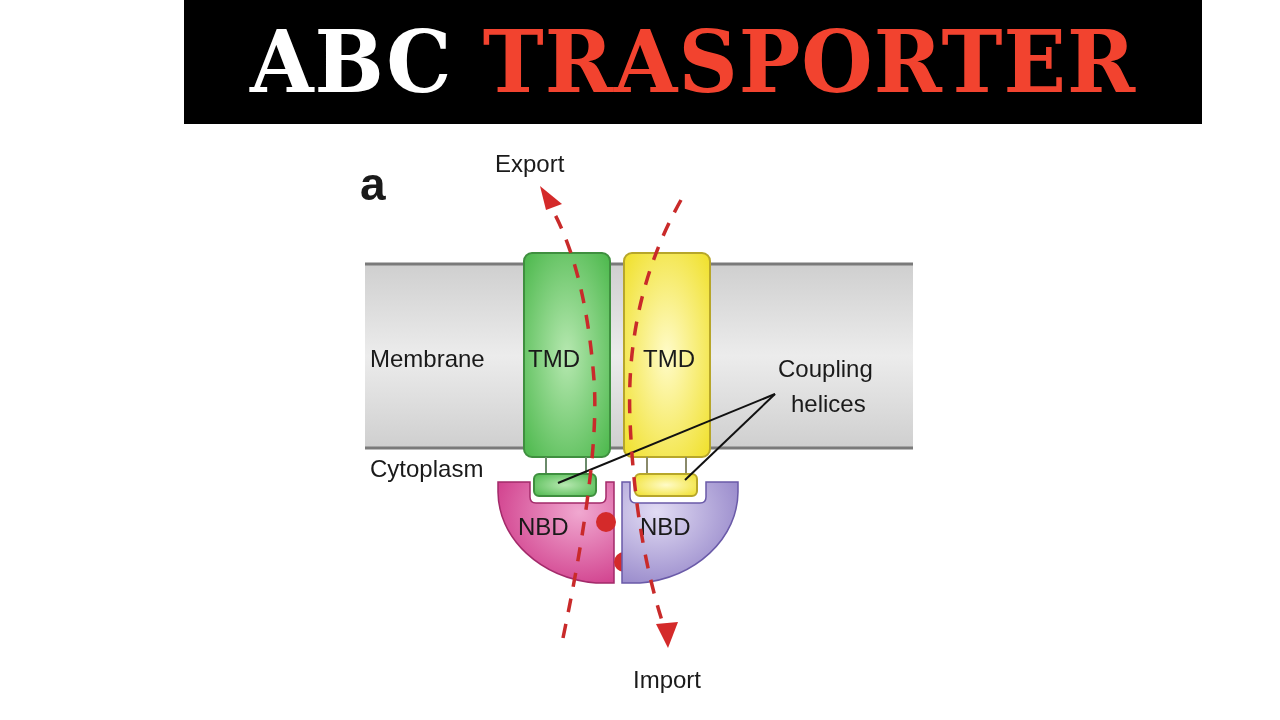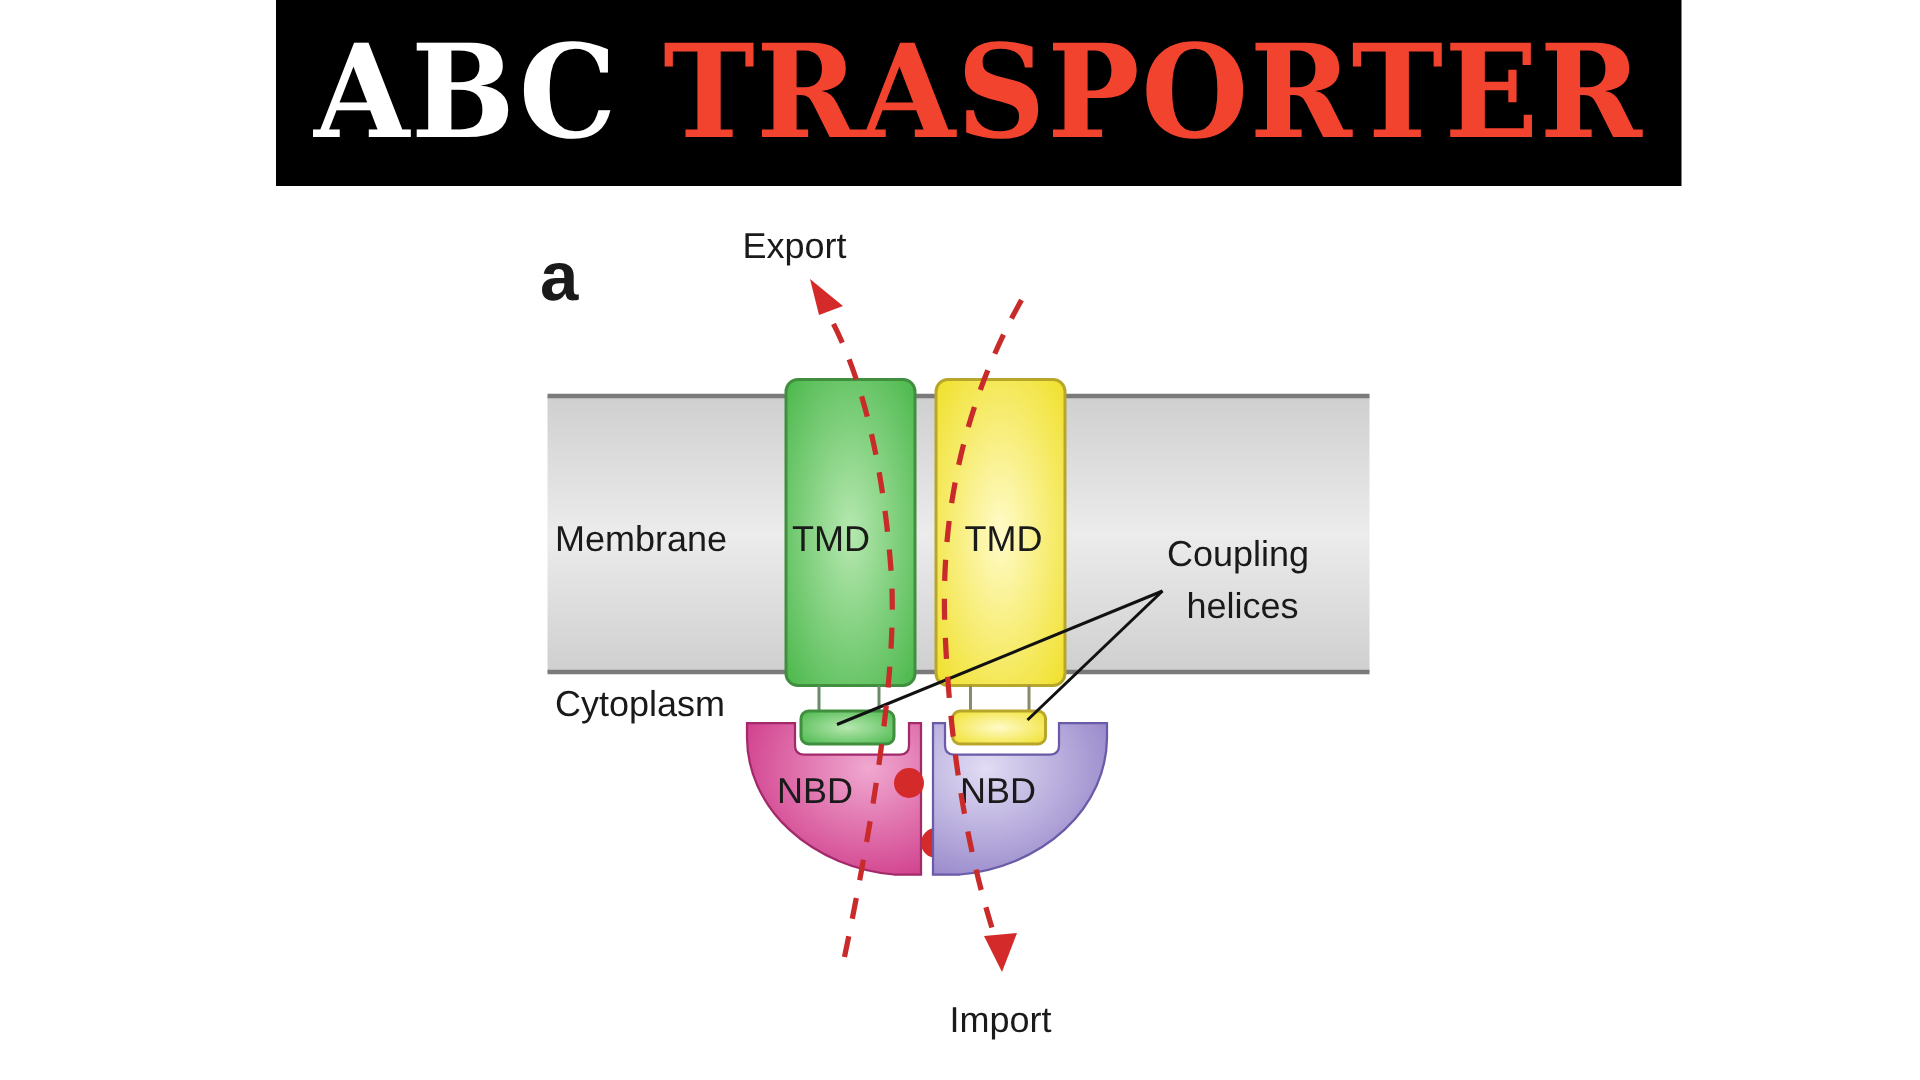--- a/index.html
+++ b/index.html
@@ -1,17 +1,17 @@
 <!DOCTYPE html>
 <html><head>
 <meta charset="utf-8">
 <style>
   html, body { margin:0; padding:0; }
   body { width:1280px; height:720px; background:#ffffff; position:relative; overflow:hidden; font-family:"Liberation Sans", sans-serif; }
-  .banner { position:absolute; left:184px; top:0; width:937px; height:124px; background:#000000; display:flex; align-items:center; justify-content:center; gap:30px; }
+  .banner { position:absolute; left:184px; top:0; width:1018px; height:124px; background:#000000; display:flex; align-items:center; justify-content:center; gap:30px; }
   .banner span { font-family:"DejaVu Serif", serif; font-weight:bold; font-size:82px; line-height:1; letter-spacing:1px; transform:scaleY(1.05); }
   .title-white { color:#ffffff; }
   .title-red { color:#f2432f; }
   svg.diagram { position:absolute; left:0; top:0; width:1280px; height:720px; }
   svg text { font-family:"Liberation Sans", sans-serif; fill:#1a1a1a; }
 </style>
 </head>
 <body>
 
 <div class="banner">

